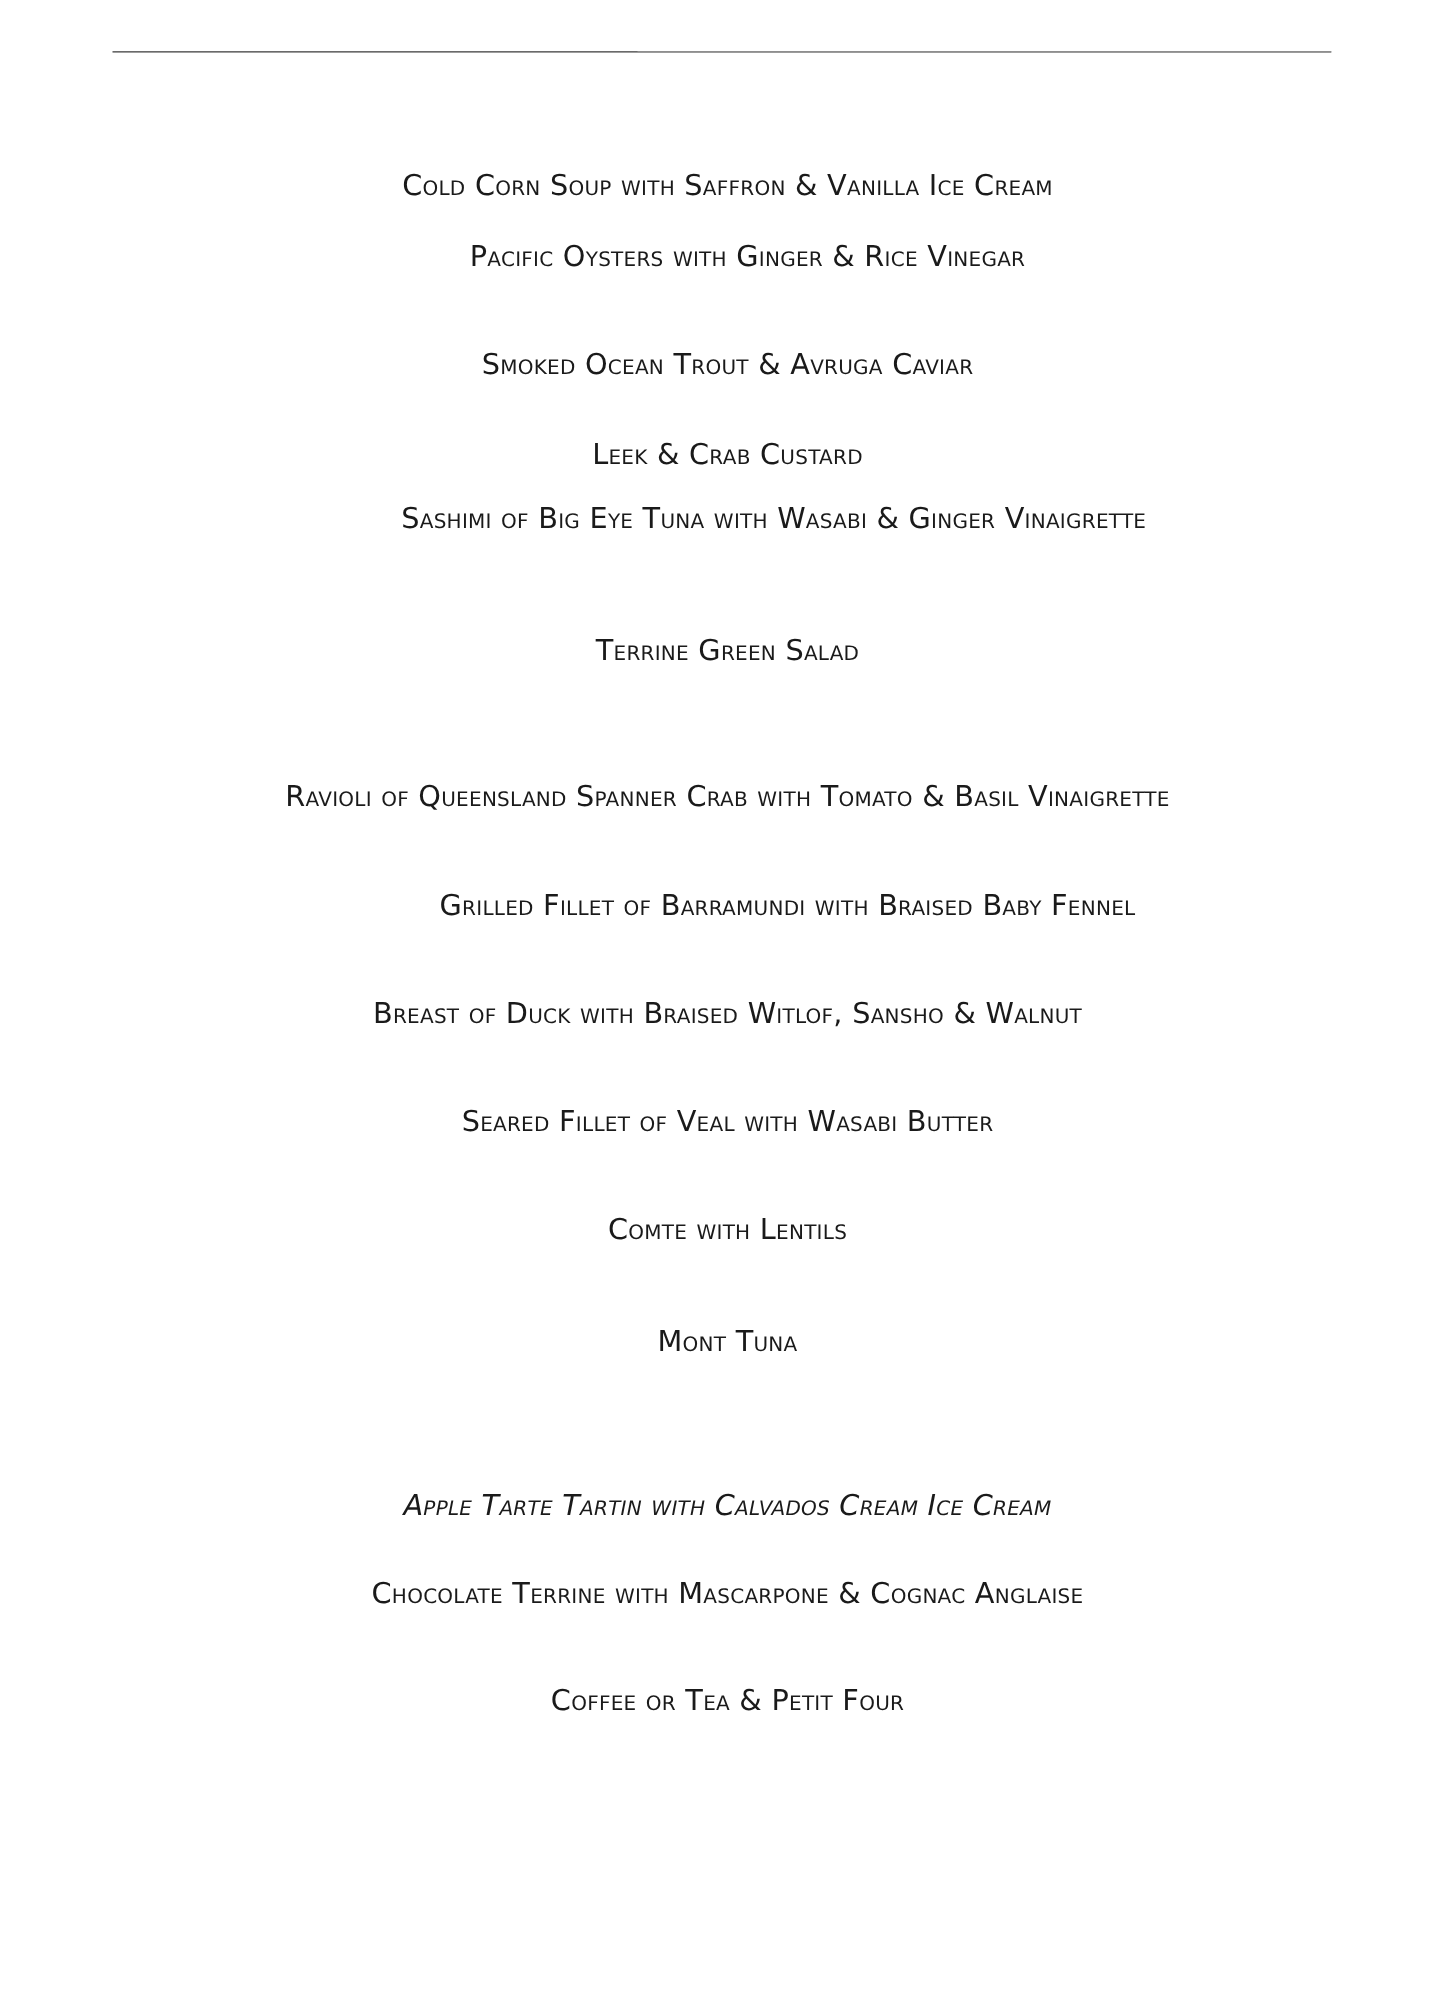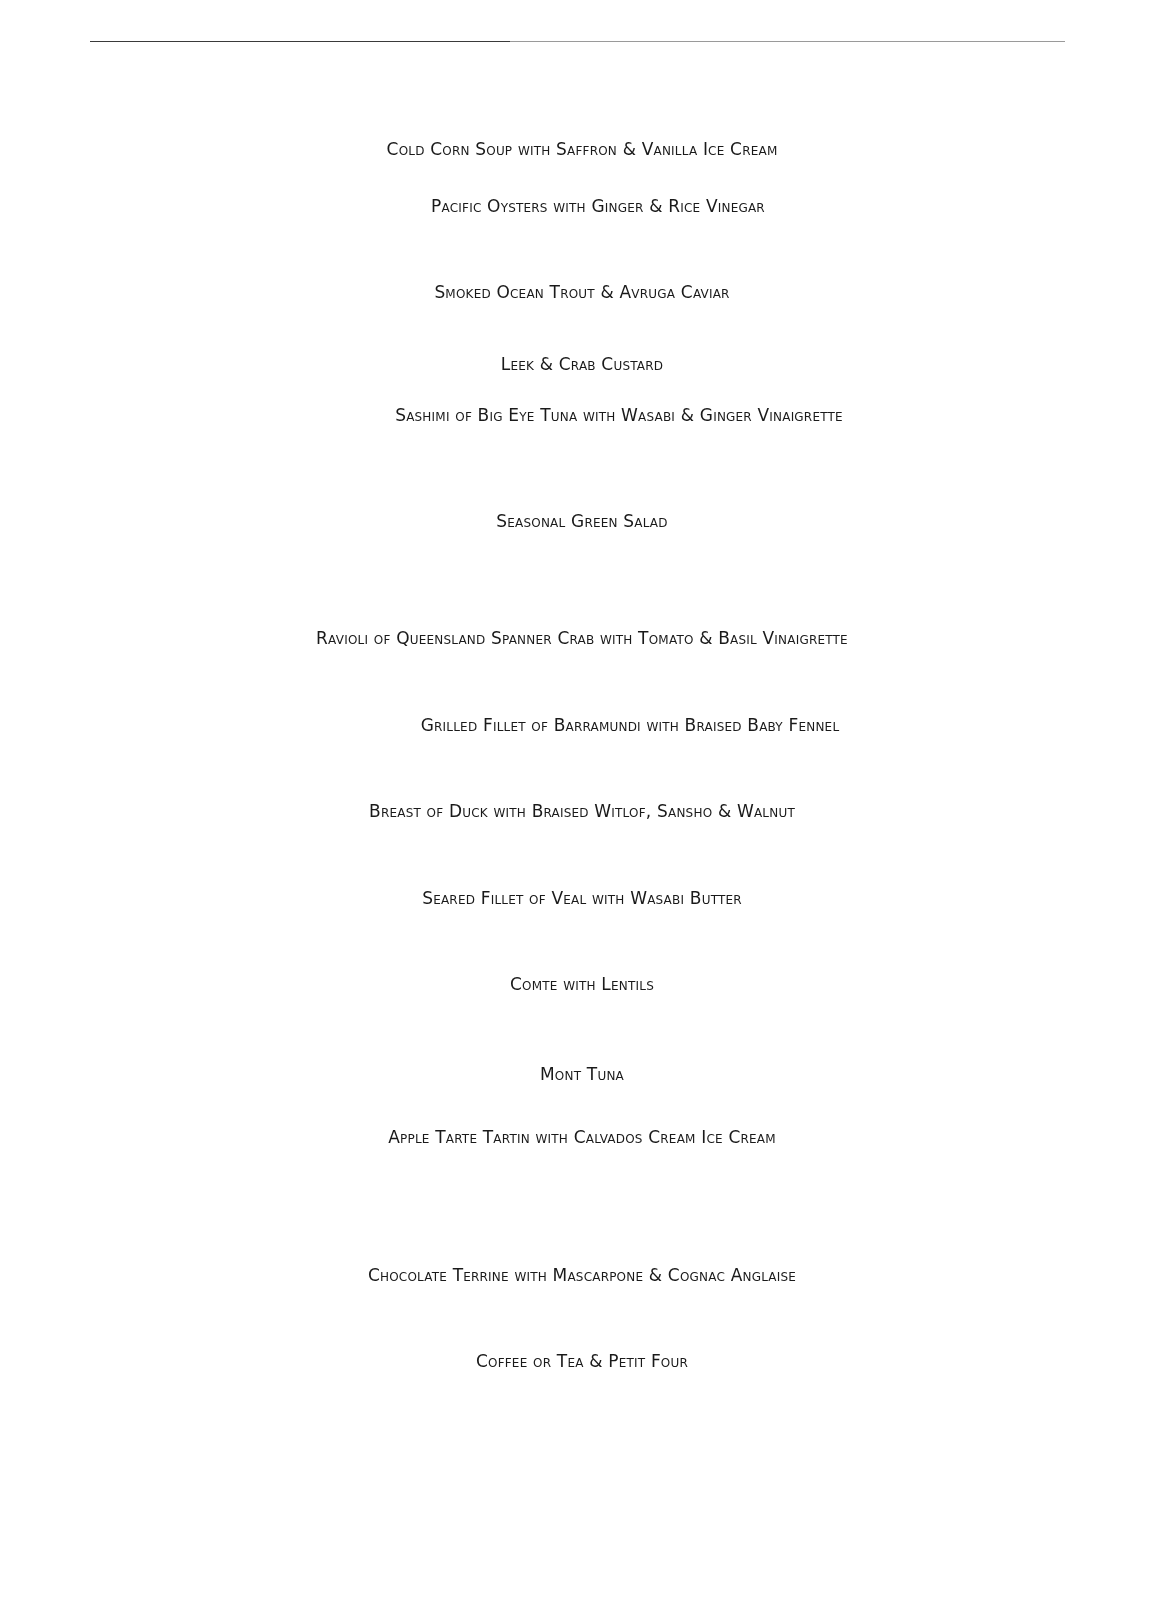--- a/index.html
+++ b/index.html
@@ -31,21 +31,21 @@
       width: 555px;
       height: 0;
       border-top: 1.5px solid #9a9a9a;
     }
     .menu-item {
       position: absolute;
       left: 0;
       width: 1164px;
       text-align: center;
       font-variant: small-caps;
-      font-size: 17px;
+      font-size: 23px;
       letter-spacing: 0.2px;
       line-height: 27px;
       font-weight: normal;
       white-space: nowrap;
     }
     .menu-item span {
       display: block;
     }
   </style>
 </head>
@@ -63,41 +63,41 @@
   <div class="menu-item" style="top:279px;">
     <span>Smoked Ocean Trout &amp; Avruga Caviar</span>
   </div>
   <div class="menu-item" style="top:351px;">
     <span>Leek &amp; Crab Custard</span>
   </div>
   <div class="menu-item" style="top:402px;margin-left:37px;">
     <span>Sashimi of Big Eye Tuna with Wasabi &amp; Ginger Vinaigrette</span>
   </div>
   <div class="menu-item" style="top:508px;">
-    <span>Seasonal Green Salad</span>
+    <span>Terrine Green Salad</span>
   </div>
   <div class="menu-item" style="top:625px;">
     <span>Ravioli of Queensland Spanner Crab with Tomato &amp; Basil Vinaigrette</span>
   </div>
   <div class="menu-item" style="top:712px;padding-left:48px;">
     <span>Grilled Fillet of Barramundi with Braised Baby Fennel</span>
   </div>
   <div class="menu-item" style="top:798px;">
     <span>Breast of Duck with Braised Witlof, Sansho &amp; Walnut</span>
   </div>
   <div class="menu-item" style="top:885px;">
     <span>Seared Fillet of Veal with Wasabi Butter</span>
   </div>
   <div class="menu-item" style="top:971px;">
     <span>Comte with Lentils</span>
   </div>
   <div class="menu-item" style="top:1061px;">
     <span>Mont Tuna</span>
   </div>
-  <div class="menu-item" style="top:1124px;">
+  <div class="menu-item" style="top:1192px;font-style:italic;">
     <span>Apple Tarte Tartin with Calvados Cream Ice Cream</span>
   </div>
   <div class="menu-item" style="top:1262px;">
     <span>Chocolate Terrine with Mascarpone &amp; Cognac Anglaise</span>
   </div>
   <div class="menu-item" style="top:1348px;">
     <span>Coffee or Tea &amp; Petit Four</span>
   </div>
 </div>
 

